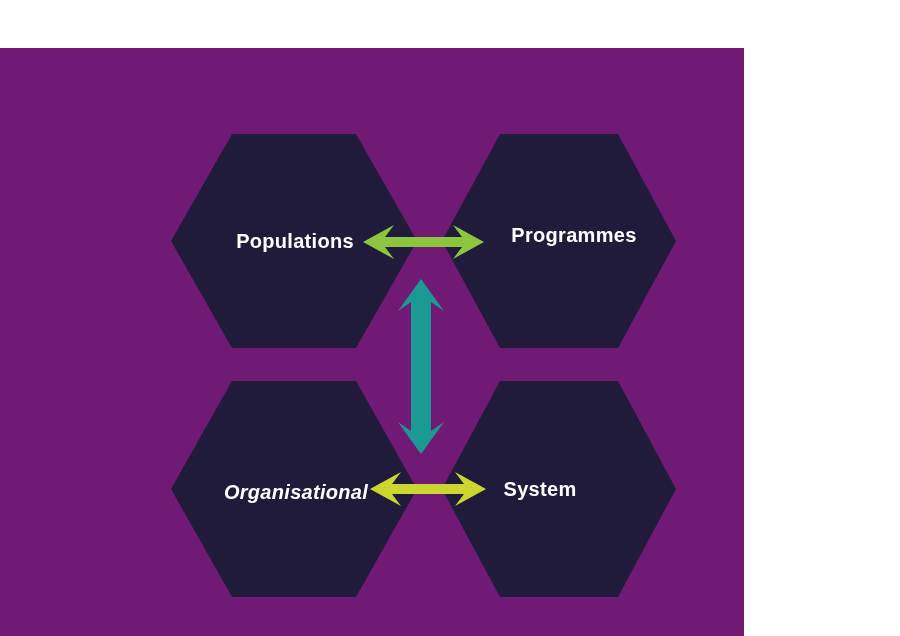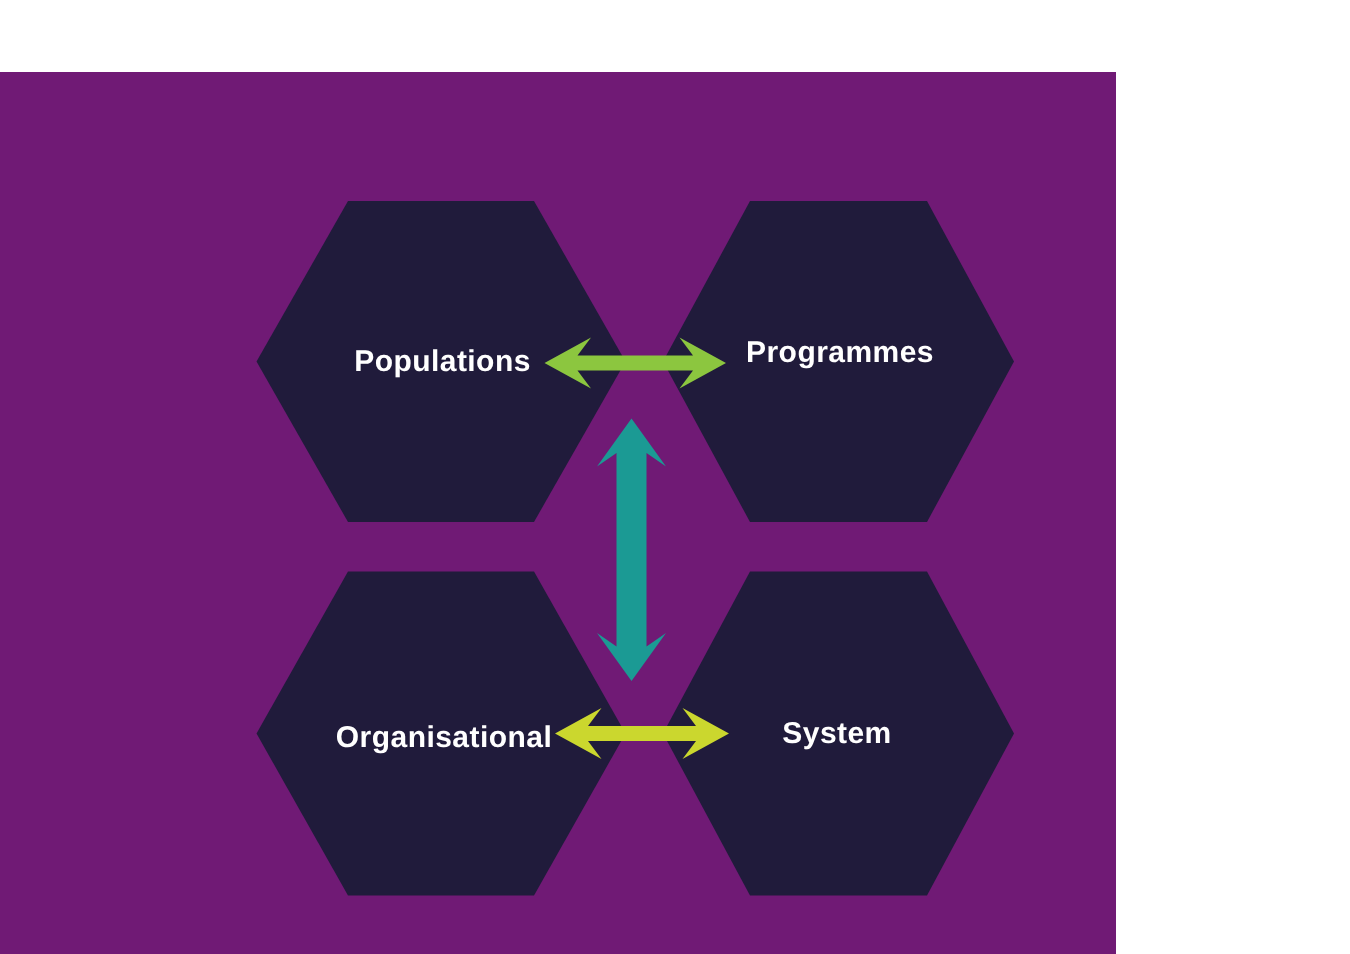--- a/index.html
+++ b/index.html
@@ -51,21 +51,21 @@
 
     <polygon points="363,194 394,177 385,189 462,189 453,177 484,194 453,211 462,199 385,199 394,211" fill="#8cc63f"></polygon>
 
     <polygon points="421,231 444,263 431,254 431,383 444,374 421,406 398,374 411,383 411,254 398,263" fill="#1b9a94"></polygon>
 
     <polygon points="370,441 401,424 392,436 464,436 455,424 486,441 455,458 464,446 392,446 401,458" fill="#cbd72e"></polygon>
   </svg>
 
   <div class="hex-label" style="left:295px; top:193px;">Populations</div>
 
-  <div class="hex-label" style="left:560px; top:187px;">Programmes</div>
+  <div class="hex-label" style="left:574px; top:187px;">Programmes</div>
 
   <div class="hex-label" style="left:296px; top:444px;">
-    <span style="display:block;">Organisational</span>
+    <span style="display:block;font-style:italic;">Organisational</span>
   </div>
 
-  <div class="hex-label" style="left:558px; top:441px;">System</div>
+  <div class="hex-label" style="left:540px; top:441px;">System</div>
 
 </div>
 
 </body></html>

